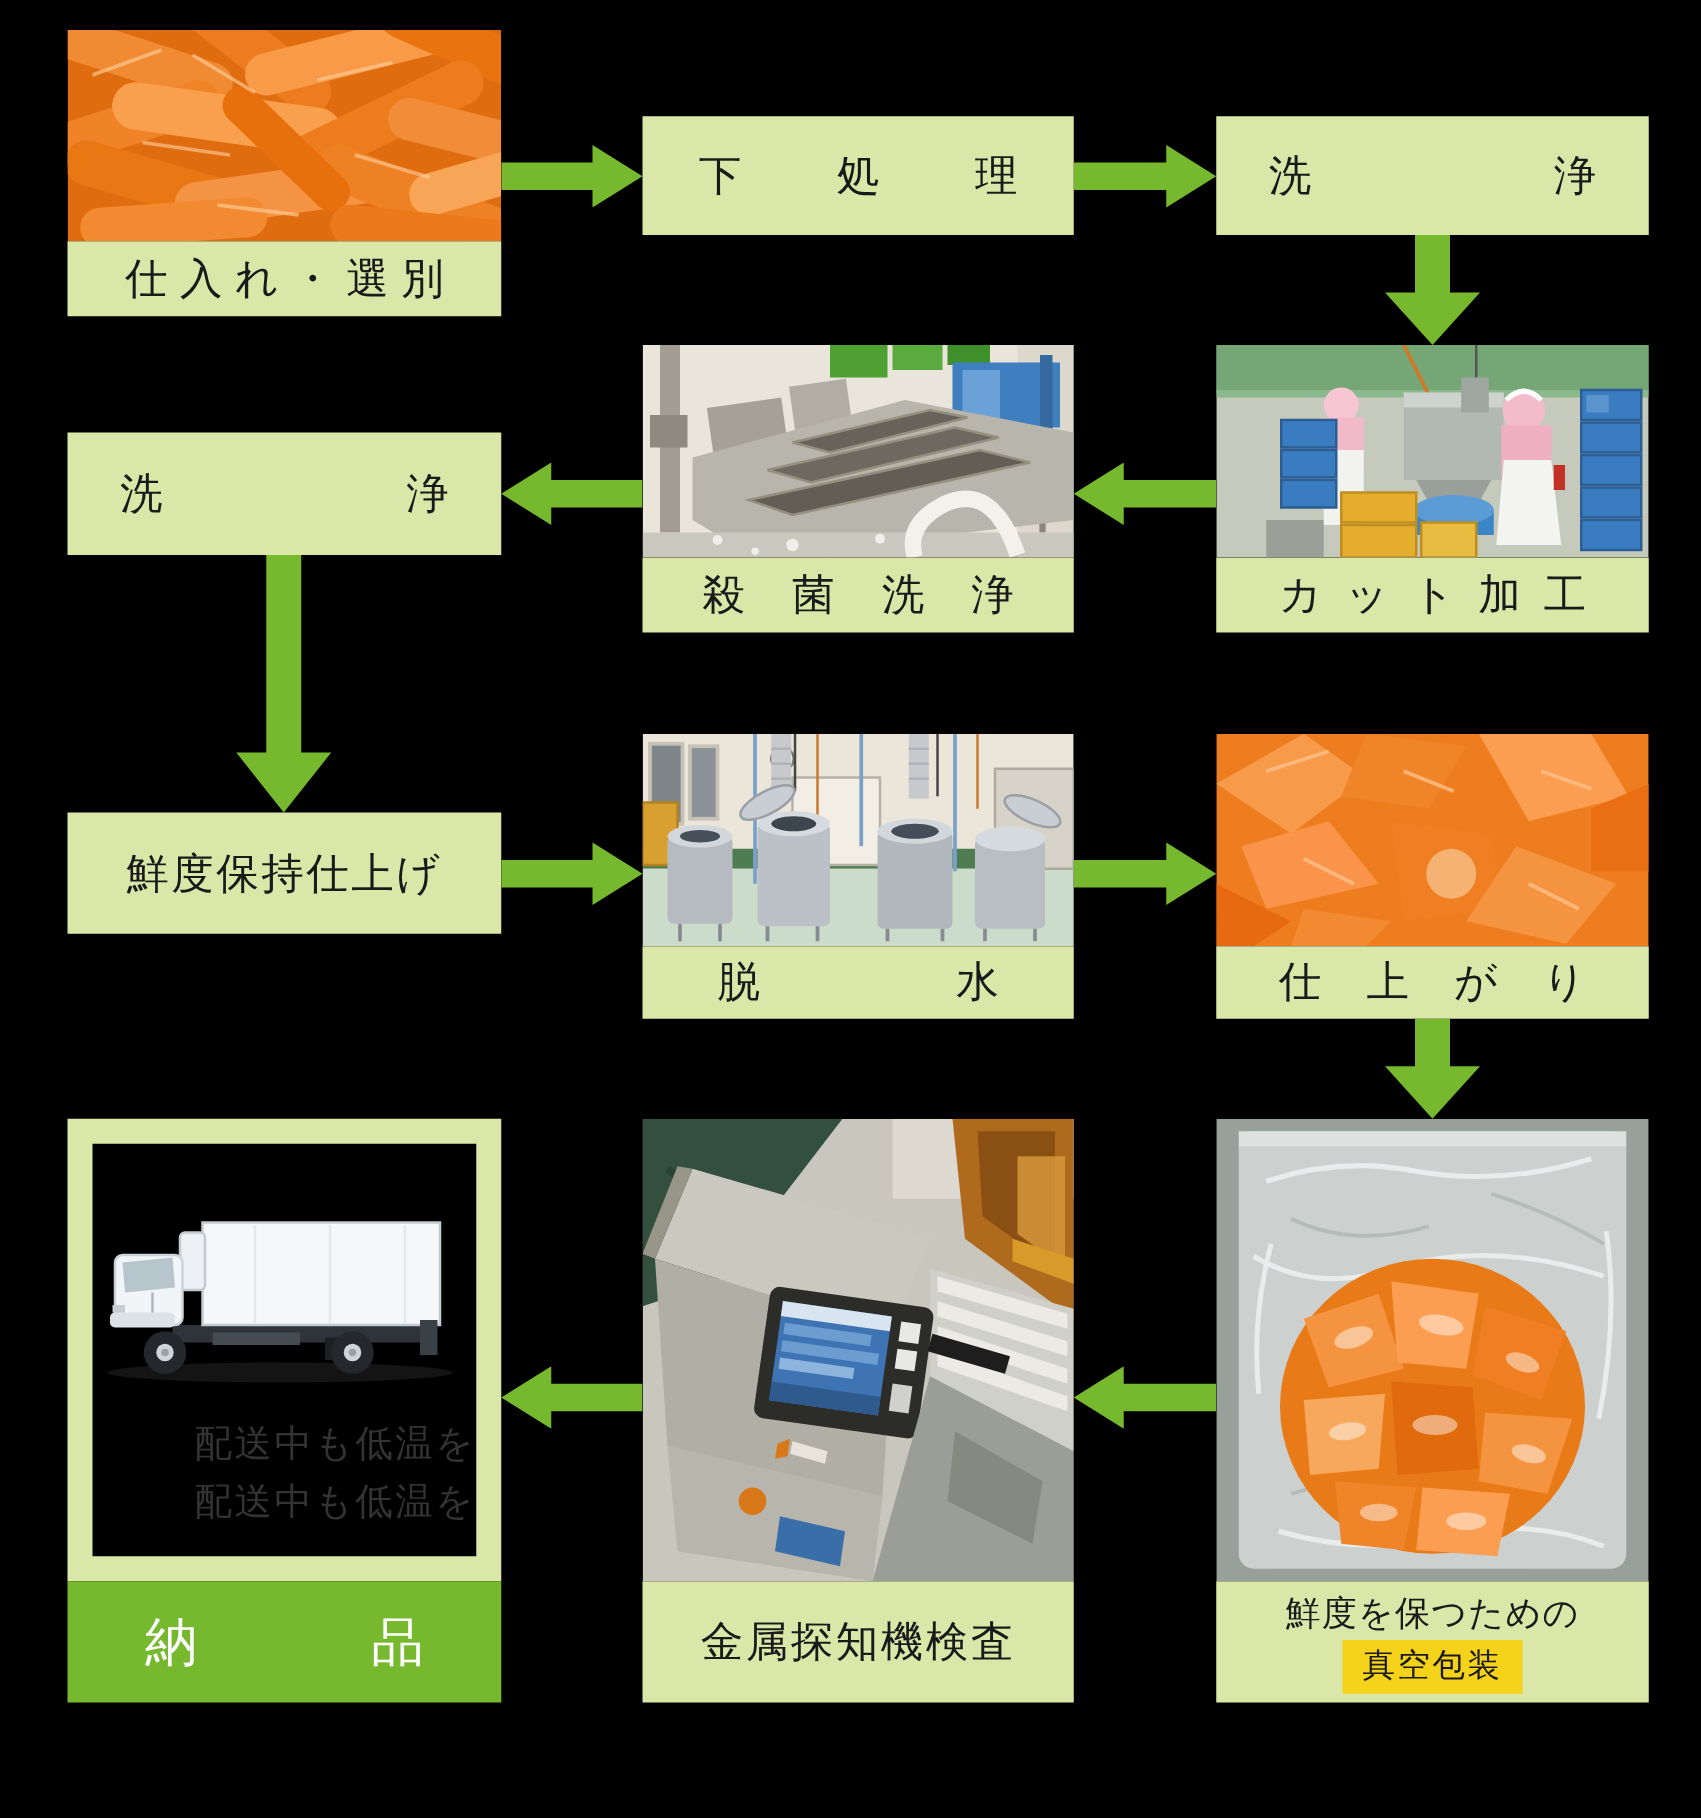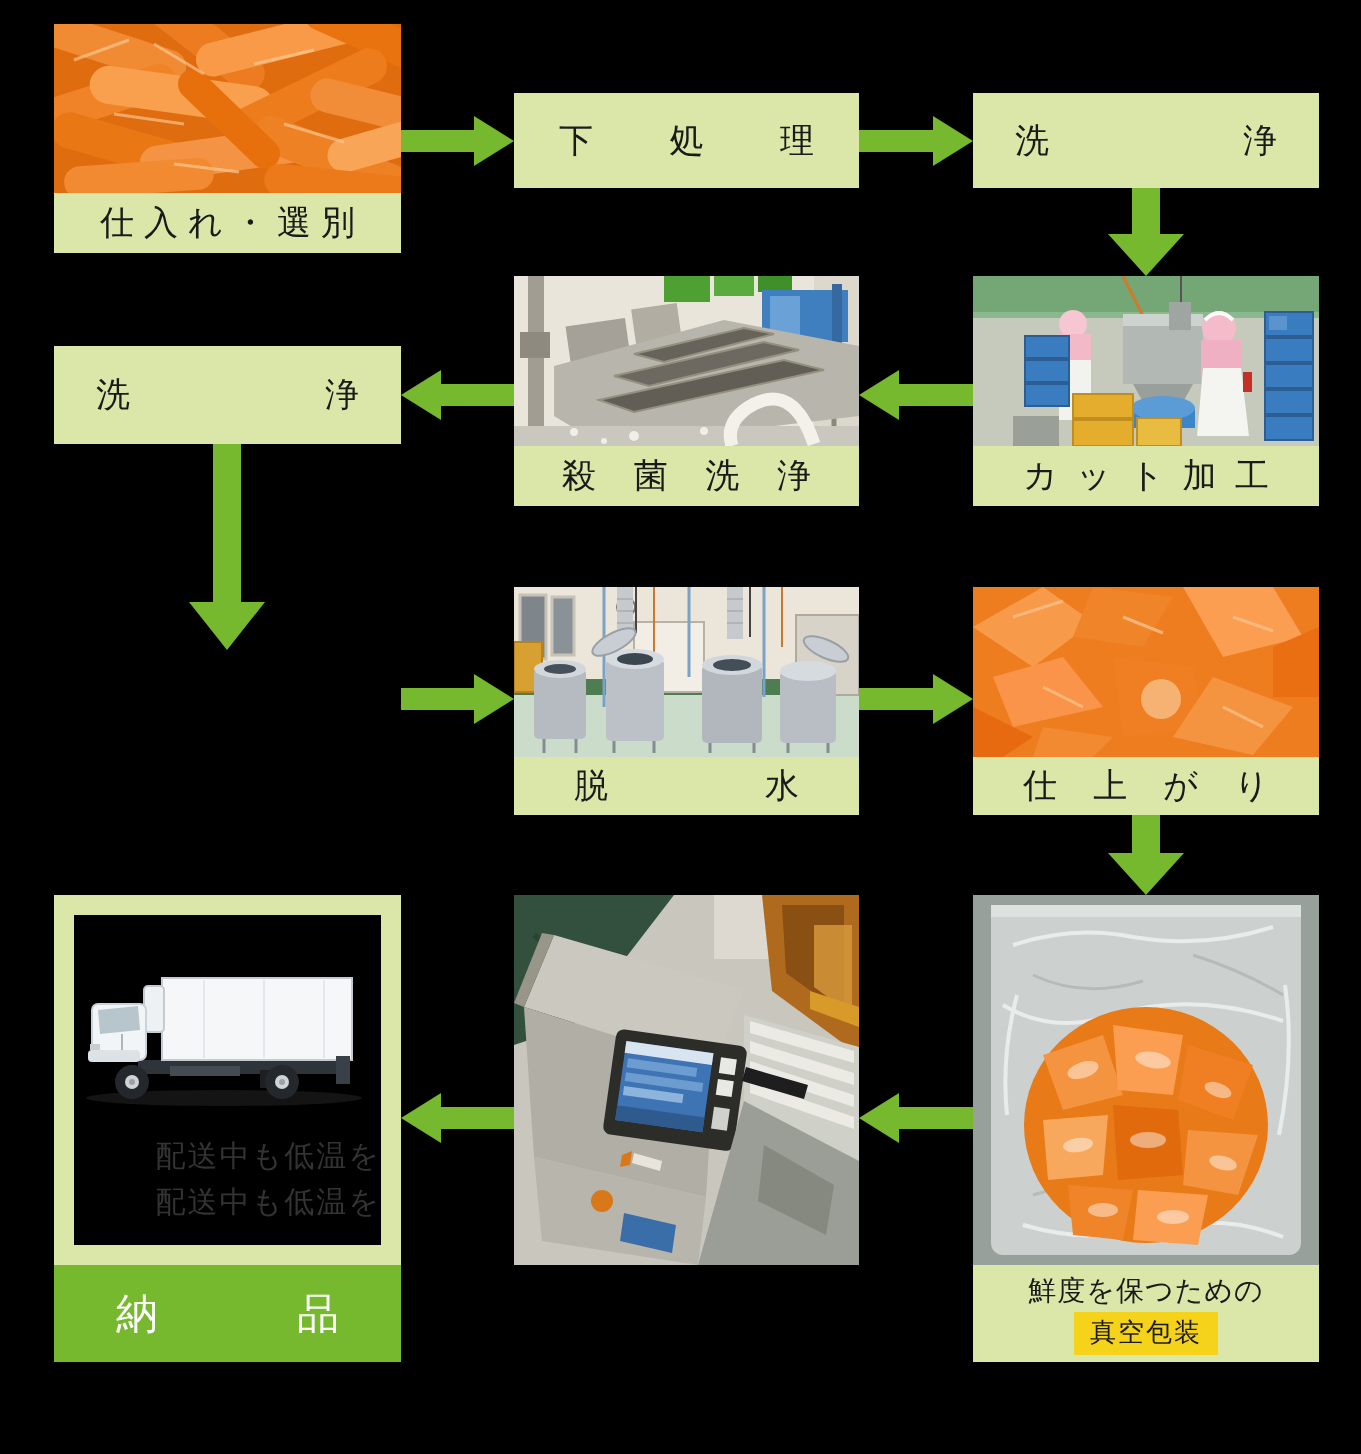--- a/index.html
+++ b/index.html
@@ -198,20 +198,21 @@
     <svg viewBox="0 0 113 50" preserveAspectRatio="none">
         <polygon fill="var(--green)" points="113,14 40,14 40,0 0,25 40,50 40,36 113,36"></polygon>
       </svg>
   </div>
   <div class="abs arrow" style="left:189px;top:444px;width:76px;height:206px;">
     <svg viewBox="0 0 76 206" preserveAspectRatio="none">
         <polygon fill="var(--green)" points="24,0 52,0 52,158 76,158 38,206 0,158 24,158"></polygon>
       </svg>
   </div>
 
+  <div class="abs stepbox centered" style="left:54px;top:650px;width:347px;height:97px;">鮮度保持仕上げ</div>
 
   <div class="abs photo" style="left:514px;top:587px;width:345px;height:170px;">
     <svg viewBox="0 0 345 170" preserveAspectRatio="none">
       <rect width="345" height="170" fill="#ece6da"></rect>
       <rect y="92" width="345" height="16" fill="#4e7d52"></rect>
       <rect y="108" width="345" height="62" fill="#ccdcca"></rect>
       <rect x="6" y="8" width="26" height="64" fill="#7e868c" stroke="#c6c2b8" stroke-width="3"></rect>
       <rect x="38" y="10" width="22" height="58" fill="#8a9298" stroke="#c6c2b8" stroke-width="3"></rect>
       <circle cx="112" cy="20" r="9" fill="#f8f6f0" stroke="#7a766c" stroke-width="2"></circle>
       <rect x="120" y="35" width="70" height="70" fill="#f2eee6" stroke="#b8b2a6" stroke-width="2"></rect>
@@ -384,20 +385,21 @@
       <polygon points="120,258 148,266 146,276 118,268" fill="#e8e4dc"></polygon>
       <polygon points="108,260 118,256 116,270 106,272" fill="#d87818"></polygon>
       <polygon points="20,262 192,302 184,370 28,346" fill="#b8b5ac"></polygon>
       <polygon points="110,318 162,330 158,358 106,346" fill="#3a6ea8"></polygon>
       <circle cx="88" cy="306" r="11" fill="#d87818"></circle>
       <polygon points="232,172 294,190 290,204 228,186" fill="#1e1e1e"></polygon>
       <polygon points="230,206 345,266 345,370 184,370" fill="#9a9e96"></polygon>
       <polygon points="250,250 320,290 312,340 244,306" fill="#86897f"></polygon>
     </svg>
   </div>
+  <div class="abs labelbar centered" style="left:514px;top:1265px;width:345px;height:97px;">金属探知機検査</div>
 
   <div class="abs delivery-panel" style="left:54px;top:895px;width:347px;height:370px;">
     <div class="delivery-window">
       <div class="abs" style="left:0;top:55px;width:307px;height:140px;">
         <svg viewBox="0 0 307 140" preserveAspectRatio="none">
           <ellipse cx="150" cy="128" rx="138" ry="8" fill="#141414"></ellipse>
           <rect x="64" y="90" width="204" height="14" fill="#2f343a"></rect>
           <rect x="88" y="8" width="190" height="82" fill="#f5f7f9" stroke="#c3cad0" stroke-width="2"></rect>
           <path d="M130 10 v78 M190 10 v78 M250 10 v78" stroke="#e3e8ec" stroke-width="2"></path>
           <rect x="70" y="16" width="20" height="46" rx="4" fill="#eef1f3" stroke="#c3cad0" stroke-width="2"></rect>

